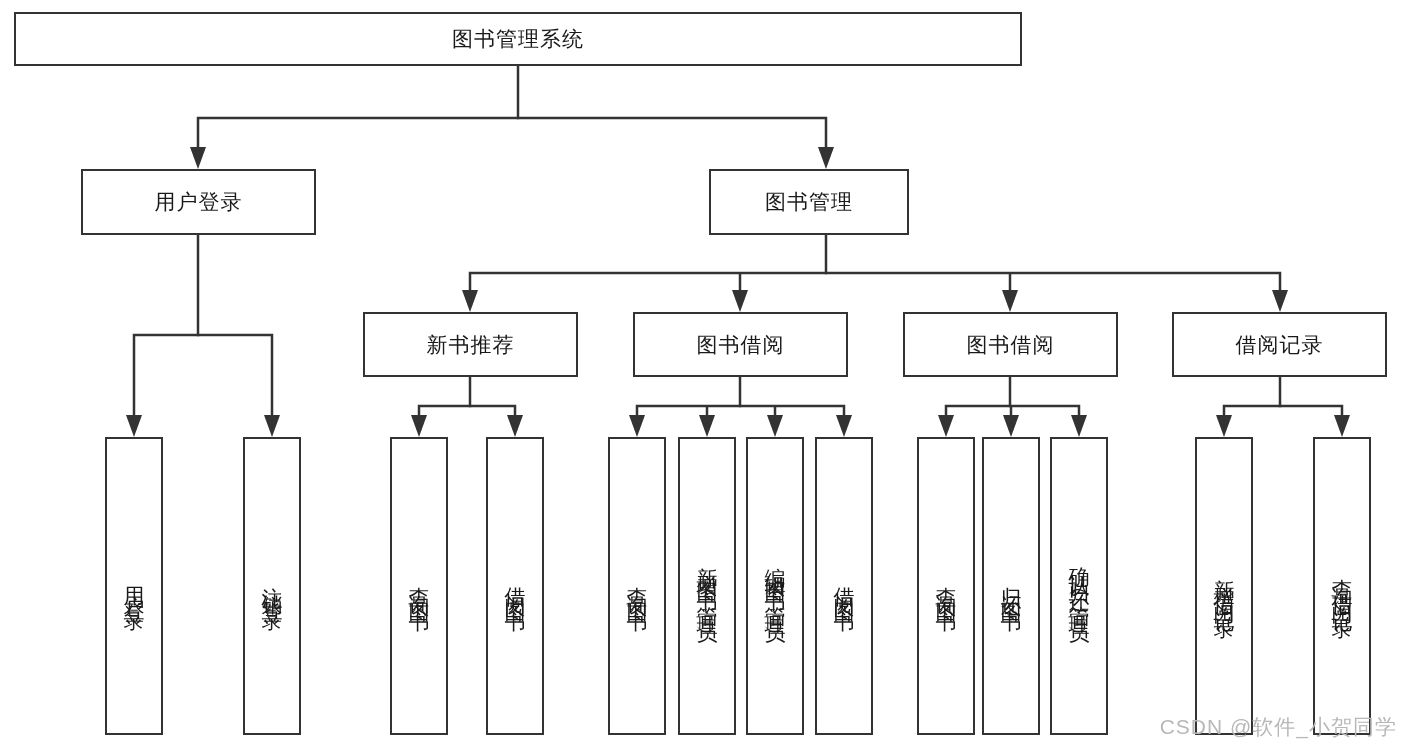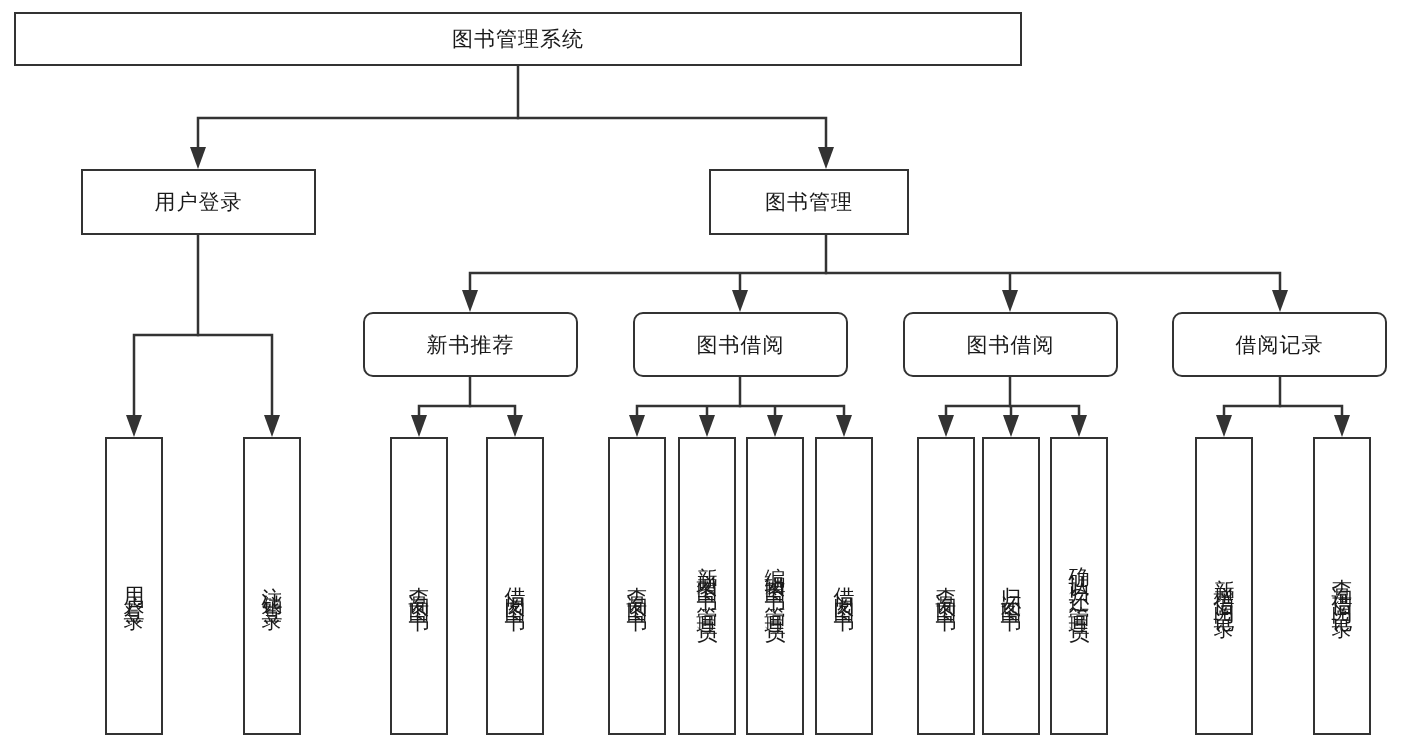--- a/index.html
+++ b/index.html
@@ -27,21 +27,21 @@
     justify-content: center;
     color: #1a1a1a;
     font-size: 21px;
     letter-spacing: 1px;
     white-space: nowrap;
   }
   .root-box  { left: 14px;  top: 12px;  width: 1008px; height: 54px; }
   .l2-box    { top: 169px; height: 66px; }
   .l2-user   { left: 81px;  width: 235px; }
   .l2-book   { left: 709px; width: 200px; }
-  .l3-box    { top: 312px; height: 65px; width: 215px; border-radius: 10px; }
+  .l3-box    { top: 312px; height: 65px; width: 215px; }
   .l3-0 { left: 363px; }
   .l3-1 { left: 633px; font-family: Liberation Mono, monospace; }
   .l3-2 { left: 903px; }
   .l3-3 { left: 1172px; }
   .leaf {
     top: 437px;
     height: 298px;
     width: 58px;
   }
   .vtext {
@@ -192,14 +192,15 @@
     <span class="vtext">确认归还（管理员）</span>
   </div>
 
   <div class="node leaf" style="left:1195px">
     <span class="vtext">新增借阅记录</span>
   </div>
   <div class="node leaf" style="left:1313px">
     <span class="vtext">查询借阅记录</span>
   </div>
 
+  <div class="watermark">CSDN @软件_小贺同学</div>
 
 </div>
 
 </body></html>

